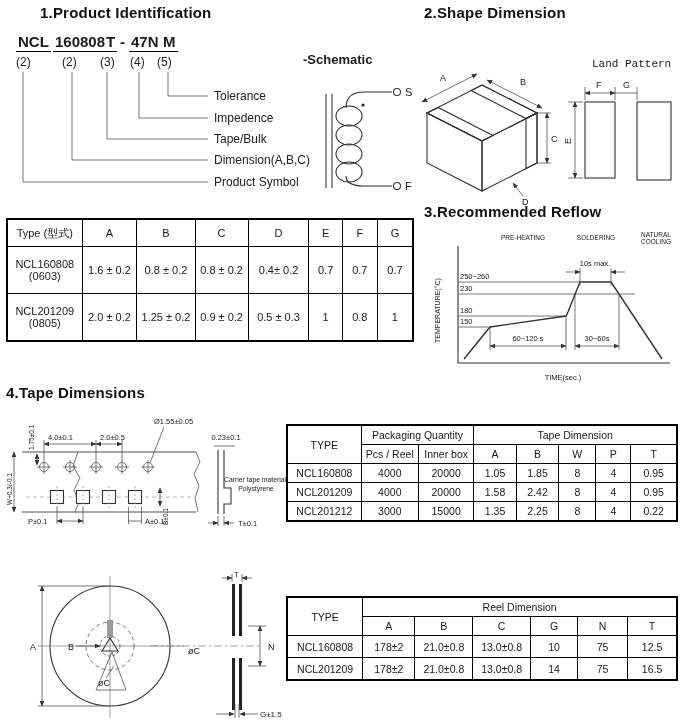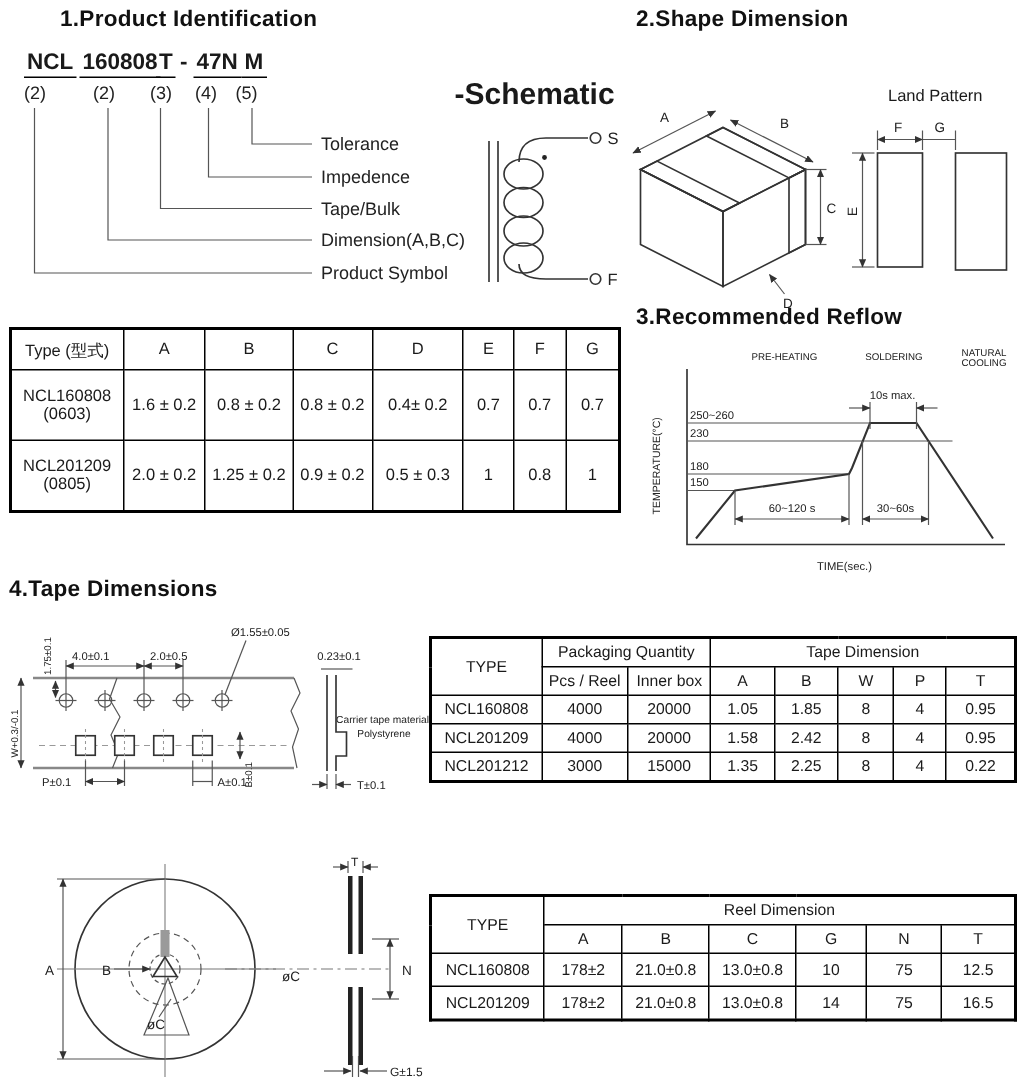--- a/index.html
+++ b/index.html
@@ -6,22 +6,22 @@
   #page{
     position:relative;width:680px;height:722px;background:#fff;
     font-family:"Liberation Sans","DejaVu Sans",sans-serif;color:#1a1a1a;overflow:hidden;
   }
   .abs{position:absolute;}
   .sec-title{font-size:15px;font-weight:bold;color:#111;letter-spacing:0.2px;}
   .seg{font-size:15px;font-weight:bold;border-bottom:1.5px solid #000;padding:0 2px 1px 2px;}
   .seg.nou{border-bottom:none;}
   .digit{font-size:12px;color:#222;}
   .callout-label{font-size:12px;color:#222;white-space:nowrap;text-align:right;}
-  .schem-title{font-size:20px;font-weight:bold;}
-  .land-title{font-family:Liberation Sans, sans-serif;font-size:11px;text-align:center;}
+  .schem-title{font-size:13px;font-weight:bold;}
+  .land-title{font-family:Liberation Mono, monospace;font-size:11px;text-align:center;}
   table{border-collapse:collapse;background:#fff;padding-left:17px;}
   table.dt{border:2px solid #000;}
   table.dt td,table.dt th{border:1px solid #000;text-align:center;vertical-align:middle;font-weight:normal;}
   #type-table td,#type-table th{font-size:11px;}
   #type-table th{height:24px;}
   #type-table td.data-row{height:44px;}
   #tape-table td,#reel-table td{font-size:10.5px;height:18px;padding:0 2px;}
   svg text{font-family:"Liberation Sans","DejaVu Sans",sans-serif;fill:#222;}
   svg{overflow:visible;}
   .thin{stroke:#555;stroke-width:0.8;fill:none;}

